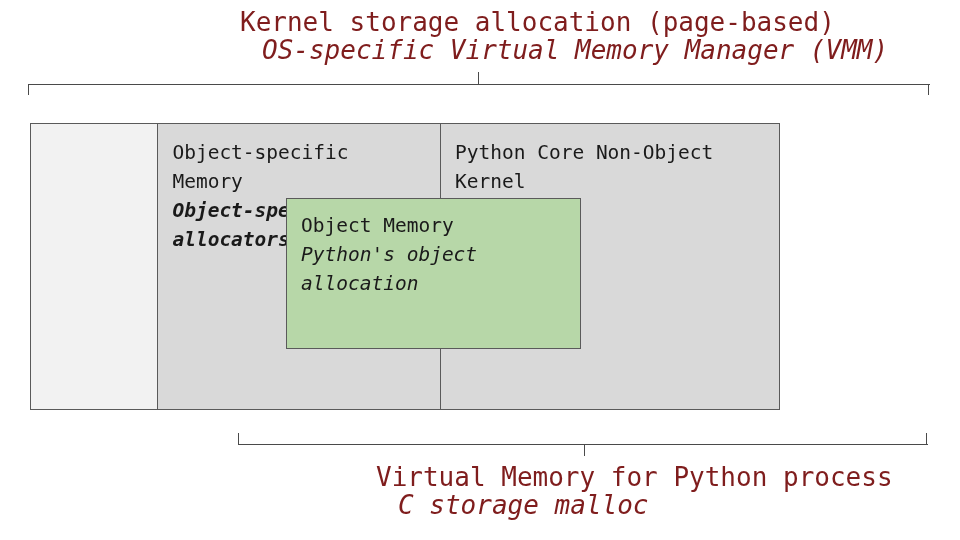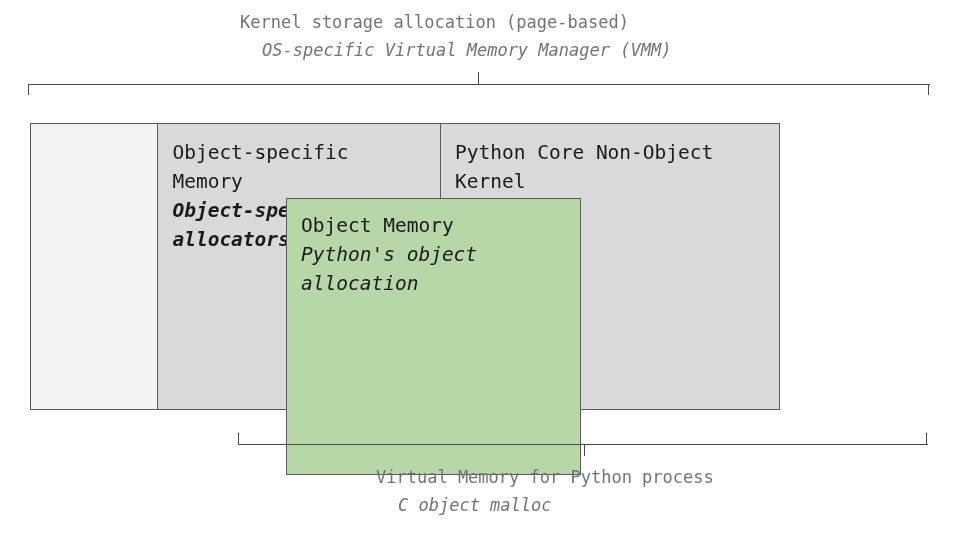--- a/index.html
+++ b/index.html
@@ -12,24 +12,24 @@
     height: 540px;
     position: relative;
     overflow: hidden;
     font-family: "DejaVu Sans Mono", "Liberation Mono", monospace;
     color: #1a1a1a;
   }
 
   
   .caption {
     position: absolute;
-    font-size: 17px;
+    font-size: 26px;
     line-height: 28px;
     white-space: nowrap;
-    color: #737373;
+    color: #7f1d1d;
   }
   .caption .line1 { display: block; font-style: normal; }
   .caption .line2 { display: block; font-style: italic; margin-left: 22px; }
 
   #top-caption  { left: 240px; top: 8px; }
   #bottom-caption { left: 376px; top: 463px; }
 
   
   .brace { position: absolute; }
   .brace .bar {
@@ -101,21 +101,21 @@
     width: 310px;
     white-space: normal;
   }
 
   
   #object-memory-box {
     position: absolute;
     left: 286px;
     top: 198px;
     width: 295px;
-    height: 277px;
+    height: 151px;
     box-sizing: border-box;
     border: 1.4px solid #5a5a5a;
     background: #b7d7a8;
     padding: 12px 14px 0 14px;
     font-size: 19.5px;
     line-height: 29px;
   }
   #object-memory-box .l1 { font-style: normal; display: block; }
   #object-memory-box .l2 { font-style: italic; display: block; width: 200px; white-space: normal; }
 </style>
@@ -156,14 +156,14 @@
 
 <div id="bottom-brace" class="brace">
   <div class="bar"></div>
   <div class="tick cap-l"></div>
   <div class="tick cap-r"></div>
   <div class="tick mid"></div>
 </div>
 
 <div id="bottom-caption" class="caption">
   <span class="line1">Virtual Memory for Python process</span>
-  <span class="line2">C object malloc</span>
+  <span class="line2">C storage malloc</span>
 </div>
 
 </body></html>

